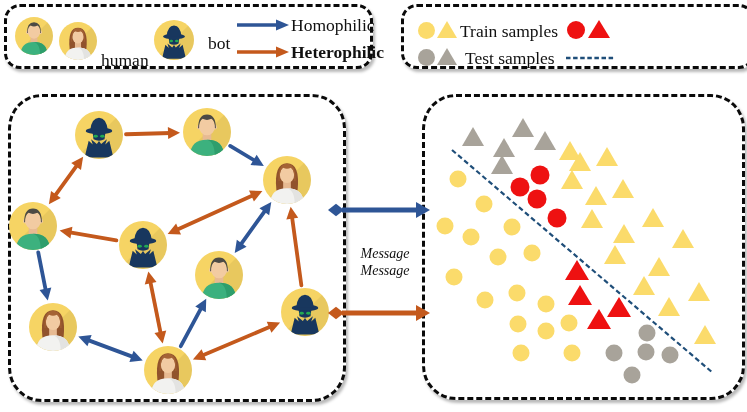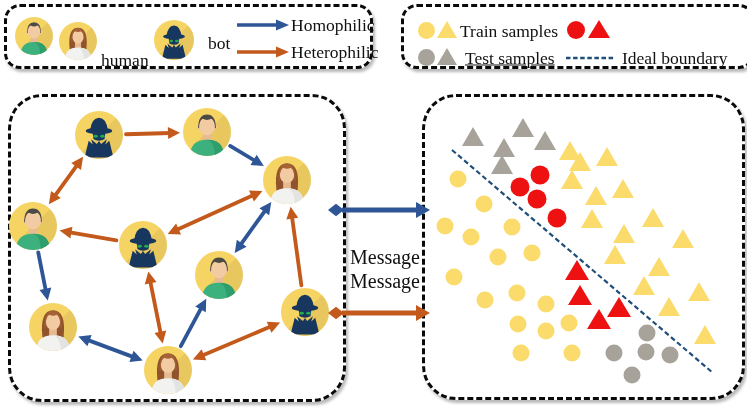--- a/index.html
+++ b/index.html
@@ -5,21 +5,21 @@
   html,body{margin:0;padding:0;background:#fff;}
   .canvas{position:relative;width:747px;height:412px;background:#fff;overflow:hidden;
           font-family:"Liberation Serif",serif;color:#111;}
   .box{position:absolute;border:3px dashed #0a0a0a;background:#fff;box-sizing:border-box;
        box-shadow:2px 3px 3px rgba(0,0,0,0.28);}
   .legend-box{border-radius:16px;}
   .panel{border-radius:34px;}
   .lbl{position:absolute;transform:translateY(-50%);font-size:17.5px;white-space:nowrap;}
   .mk-circle{position:absolute;border-radius:50%;}
   .mk-tri{position:absolute;width:0;height:0;}
-  .msg{position:absolute;text-align:center;font-size:20px;line-height:1.18;}
+  .msg{position:absolute;text-align:center;font-size:14px;line-height:1.18;font-style:italic;}
   svg.overlay{position:absolute;left:0;top:0;pointer-events:none;}
   .defs{position:absolute;width:0;height:0;}
 </style>
 </head>
 <body>
 
 <div class="canvas">
 
   <svg class="defs" xmlns="http://www.w3.org/2000/svg" xmlns:xlink="http://www.w3.org/1999/xlink">
     <defs>
@@ -82,39 +82,38 @@
     <svg style="position:absolute;left:228px;top:11px;" width="56" height="14">
       <line x1="2" y1="7" x2="42" y2="7" style="stroke:var(--blue);stroke-width:3.4"></line>
       <polygon points="54,7 41,1.5 41,12.5" style="fill:var(--blue)"></polygon>
     </svg>
     <span class="lbl" style="left:284px;top:18px;text-align:center;">Homophilic</span>
 
     <svg style="position:absolute;left:228px;top:38px;" width="56" height="14">
       <line x1="2" y1="7" x2="42" y2="7" style="stroke:var(--orange);stroke-width:3.4"></line>
       <polygon points="54,7 41,1.5 41,12.5" style="fill:var(--orange)"></polygon>
     </svg>
-    <span class="lbl" style="left:284px;top:45px;">Heterophilic</span>
+    <span class="lbl" style="left:284px;top:45px;font-weight:bold;">Heterophilic</span>
   </div>
 
   <div class="box legend-box" style="left:401px;top:4px;width:354px;height:65px;text-align:right;">
     <span class="mk-circle" style="left:14px;top:15px;width:17px;height:17px;background:var(--yellow);"></span>
     <span class="mk-tri" style="left:33px;top:14px;border-left:10px solid transparent;border-right:10px solid transparent;border-bottom:17px solid var(--yellow);"></span>
     <span class="lbl" style="left:56px;top:24px;">Train samples</span>
 
     <span class="mk-circle" style="left:163px;top:14px;width:18px;height:18px;background:var(--red);"></span>
     <span class="mk-tri" style="left:184px;top:13px;border-left:11px solid transparent;border-right:11px solid transparent;border-bottom:18px solid var(--red);"></span>
 
     <span class="mk-circle" style="left:14px;top:42px;width:17px;height:17px;background:var(--gray);"></span>
     <span class="mk-tri" style="left:33px;top:41px;border-left:10px solid transparent;border-right:10px solid transparent;border-bottom:17px solid var(--gray);"></span>
-    <span class="lbl" style="left:61px;top:51px;text-decoration:underline;">Test samples</span>
+    <span class="lbl" style="left:61px;top:51px;">Test samples</span>
 
     <svg style="position:absolute;left:161px;top:48px;" width="50" height="6">
       <line x1="1" y1="3" x2="49" y2="3" style="stroke:var(--navy);stroke-width:2.6;stroke-dasharray:4.5 2.6"></line>
     </svg>
-    <span class="lbl" style="left:218px;top:51px;">Ideal boundary</span>
   </div>
 
   <div class="box panel" style="left:8px;top:94px;width:338px;height:308px;"></div>
   <div class="box panel" style="left:422px;top:94px;width:323px;height:306px;"></div>
 
   <div class="msg" style="left:343px;top:246px;width:84px;">
     <div>Message</div>
     <div>Message</div>
   </div>
 

